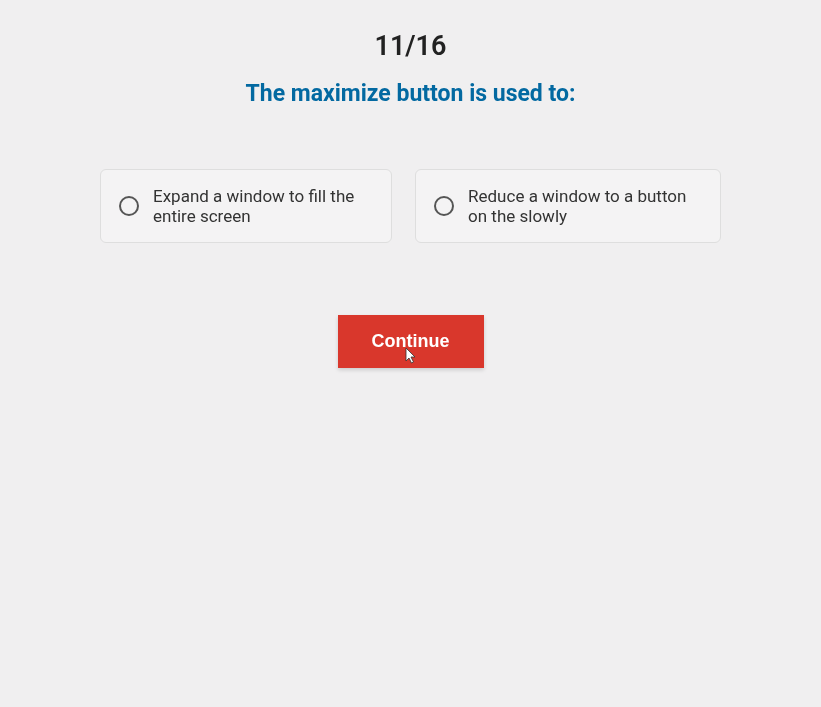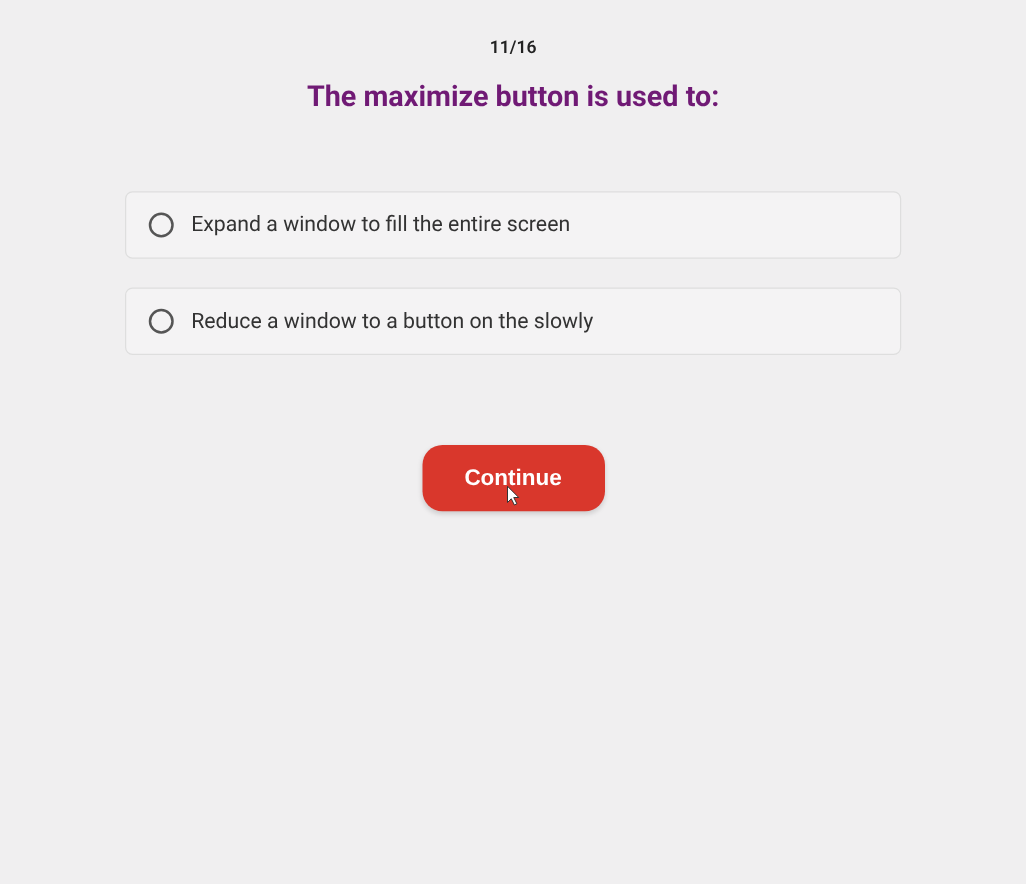--- a/index.html
+++ b/index.html
@@ -13,33 +13,32 @@
       width: 821px;
       height: 707px;
       padding: 30px 40px;
       color: #2a2a2a;
     }
     .header {
       text-align: center;
       margin-bottom: 50px;
     }
     .progress {
-      font-size: 14px;
+      font-size: 27px;
       font-weight: 600;
       color: #222;
       margin-bottom: 18px;
     }
     .question {
       font-size: 23px;
       font-weight: 700;
-      color: #701a75;
+      color: #0369a1;
     }
     .options {
       display: flex;
-      flex-direction: column;
       gap: 23px;
       margin-bottom: 60px;
       padding: 12px 60px;
     }
     .option {
       display: flex;
       align-items: center;
       gap: 14px;
       padding: 16px 18px;
       border: 1px solid #dedede;
@@ -61,21 +60,21 @@
     .button-row {
       display: flex;
       justify-content: center;
     }
     .continue-btn {
       background: #d9372c;
       color: #fff;
       font-size: 18px;
       font-weight: 600;
       border: none;
-      border-radius: 16px;
+      border-radius: 0;
       padding: 16px 34px;
       cursor: pointer;
       box-shadow: 0 2px 4px rgba(0,0,0,0.15);
       position: relative;
     }
     .cursor-icon {
       position: absolute;
       left: 50%;
       top: 58%;
       transform: translate(-50%, 0);

